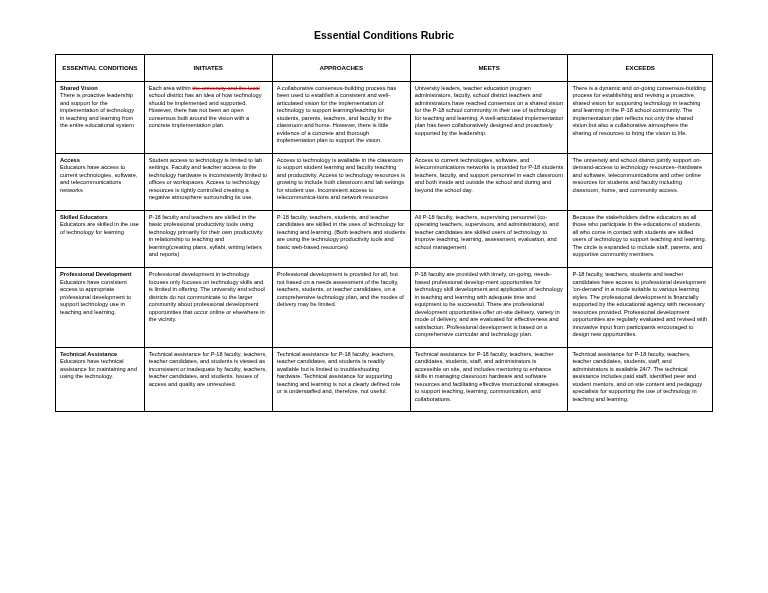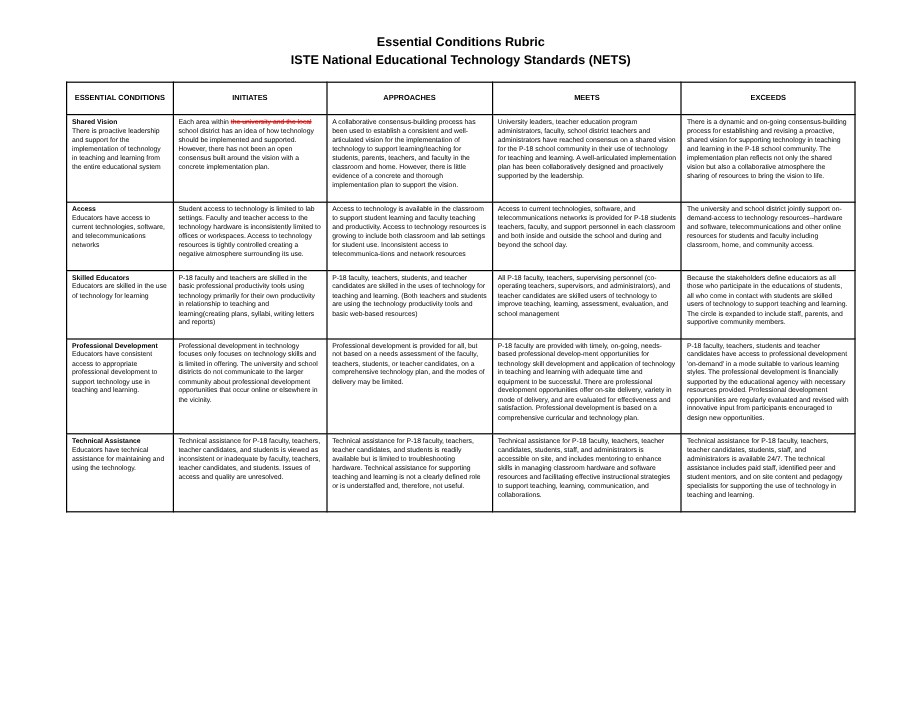--- a/index.html
+++ b/index.html
@@ -66,21 +66,20 @@
   col.c-init { width: 19.5%; }
   col.c-appr { width: 21%; }
   col.c-meet { width: 24%; }
   col.c-exce { width: 22%; }
 </style>
 </head>
 <body>
 
 <div class="page">
   <div class="doc-title">Essential Conditions Rubric</div>
-  <div class="doc-subtitle">ISTE National Educational Technology Standards (NETS)</div>
 
   <table class="rubric">
     <colgroup>
       <col class="c-cond">
       <col class="c-init">
       <col class="c-appr">
       <col class="c-meet">
       <col class="c-exce">
     </colgroup>
     <thead>

